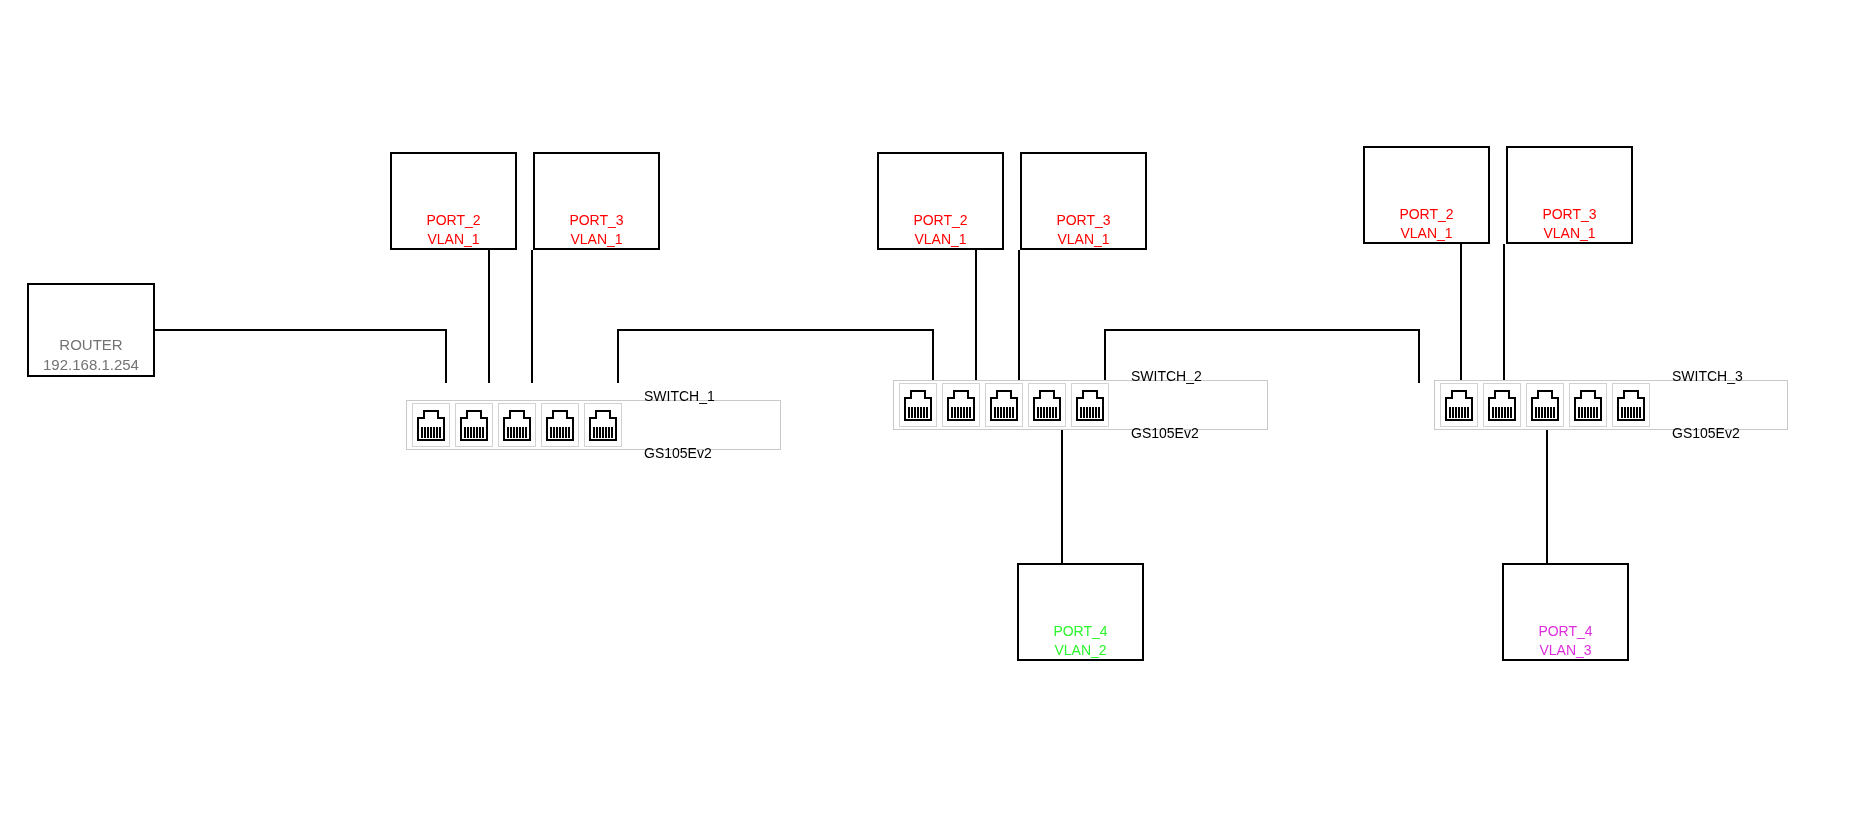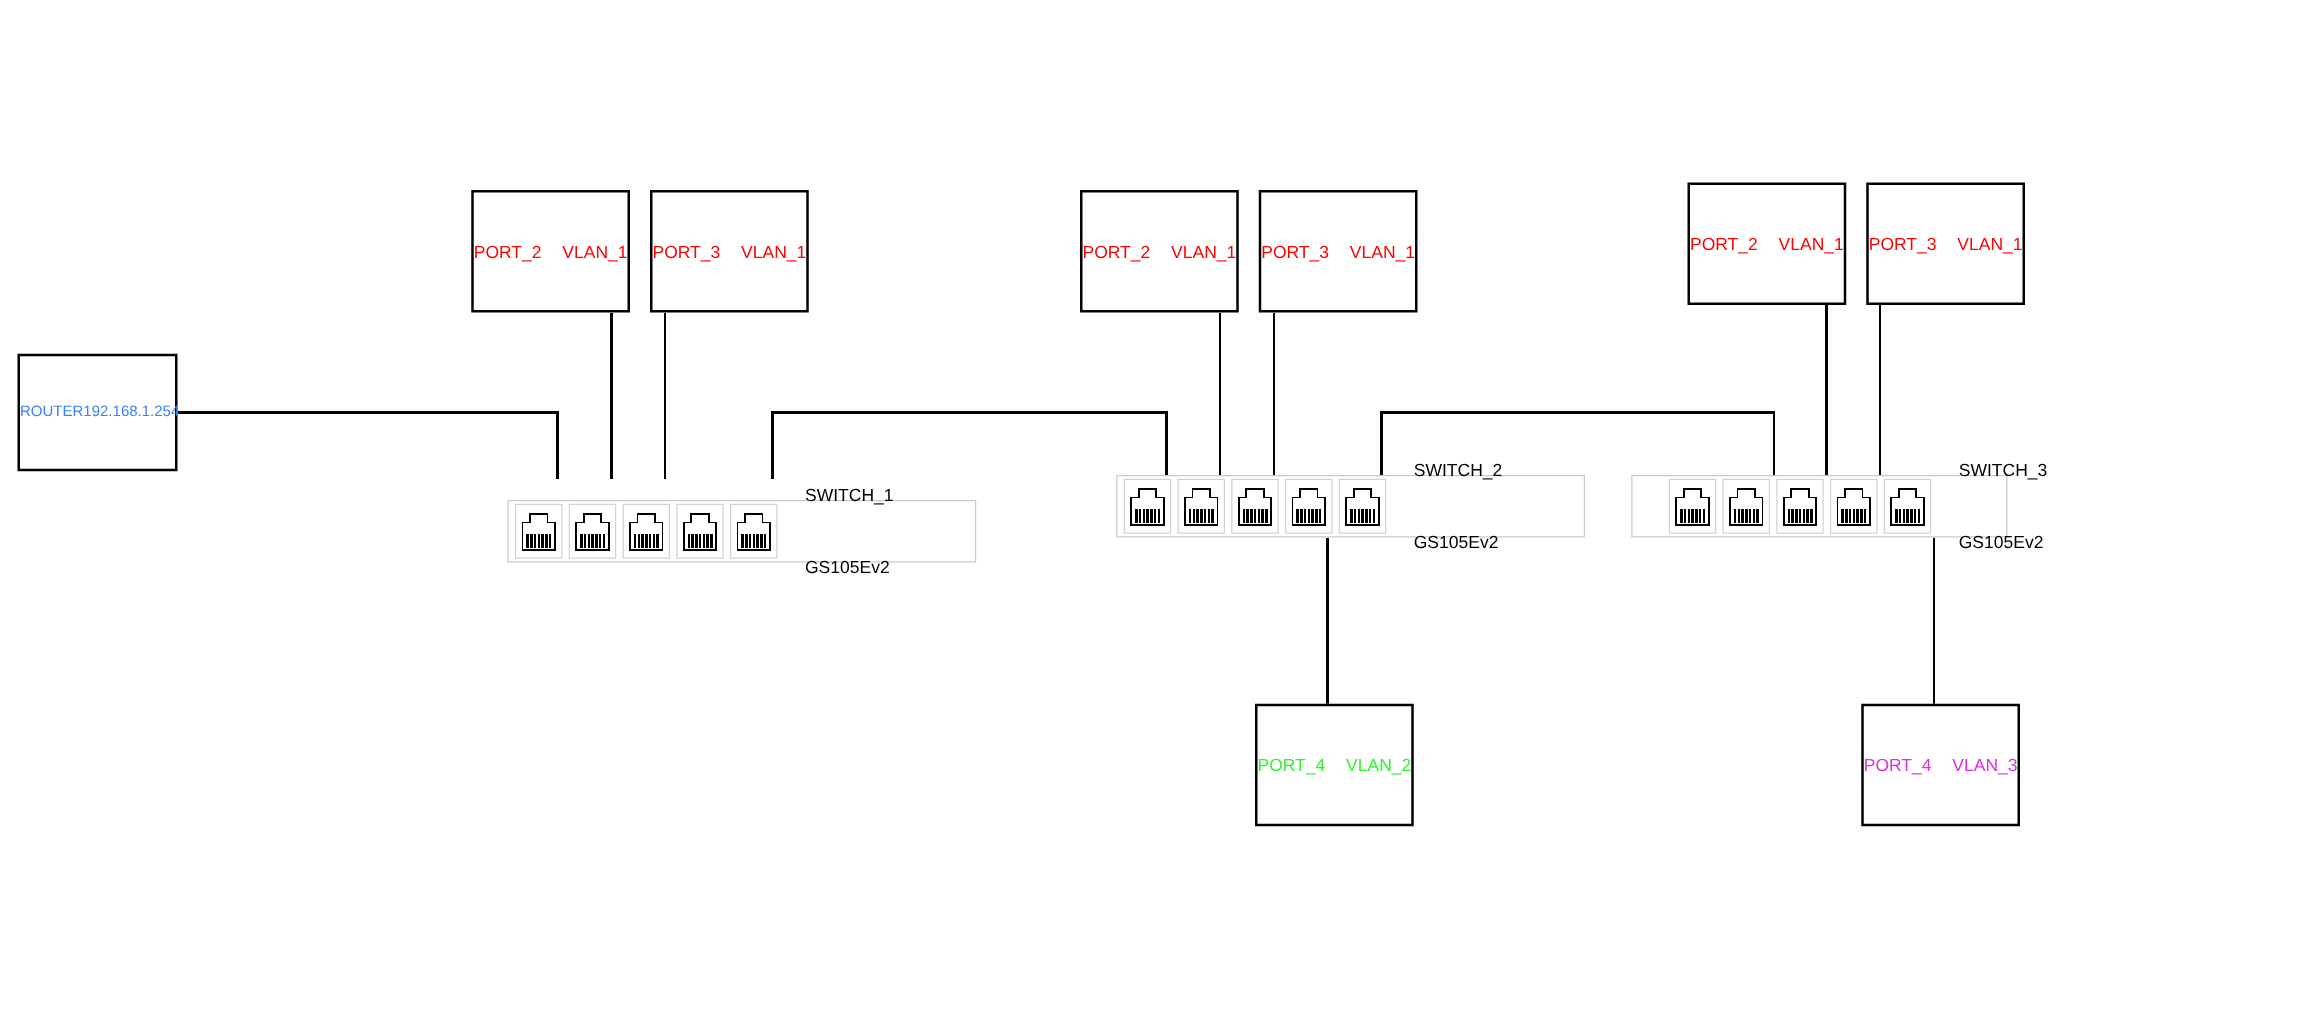--- a/index.html
+++ b/index.html
@@ -27,35 +27,36 @@
     pointer-events: none;
   }
 
   
   .node-box {
     position: absolute;
     box-sizing: border-box;
     background: #ffffff;
     border: 2px solid #000000;
     display: flex;
-    flex-direction: row;
+    flex-direction: column;
     align-items: center;
-    justify-content: space-between;
+    justify-content: flex-end;
     text-align: center;
     line-height: 1.32;
     white-space: pre;
+    margin-left: 13px;
   }
   .node-box .line {
     display: block;
   }
 
   
   .router-box {
-    color: #3b82f6;
-    font-size: 12px;
+    color: #737373;
+    font-size: 15px;
   }
 
   
   .vlan-box {
     font-size: 14px;
   }
   .vlan-red    { color: #ff0000; }
   .vlan-green  { color: #2bf52b; }
   .vlan-violet { color: #dd2ddd; }
 
@@ -312,21 +313,21 @@
           </g>
         </svg>
       </div>
     </div>
     <div class="switch-label">
       <span class="line">SWITCH_2</span>
       <span class="line">GS105Ev2</span>
     </div>
   </div>
 
-  <div class="switch" style="left:1305px; top:380px; width:301px; height:50px;padding-left:24px;">
+  <div class="switch" style="left:1434px; top:380px; width:354px; height:50px;">
     <div class="switch-ports">
       <div class="rj45">
         <svg width="30" height="34" viewBox="0 0 30 34" shape-rendering="crispEdges">
           <path d="M2 10 L2 32 L28 32 L28 10 L22 10 L22 3 L8 3 L8 10 Z" fill="#ffffff" stroke="#000000" stroke-width="1.4"></path>
           <g fill="#000000">
             <rect x="5" y="19" width="2" height="11"></rect>
               <rect x="8" y="19" width="2" height="11"></rect>
             <rect x="11" y="19" width="2" height="11"></rect>
               <rect x="14" y="19" width="2" height="11"></rect>
             <rect x="17" y="19" width="2" height="11"></rect>

